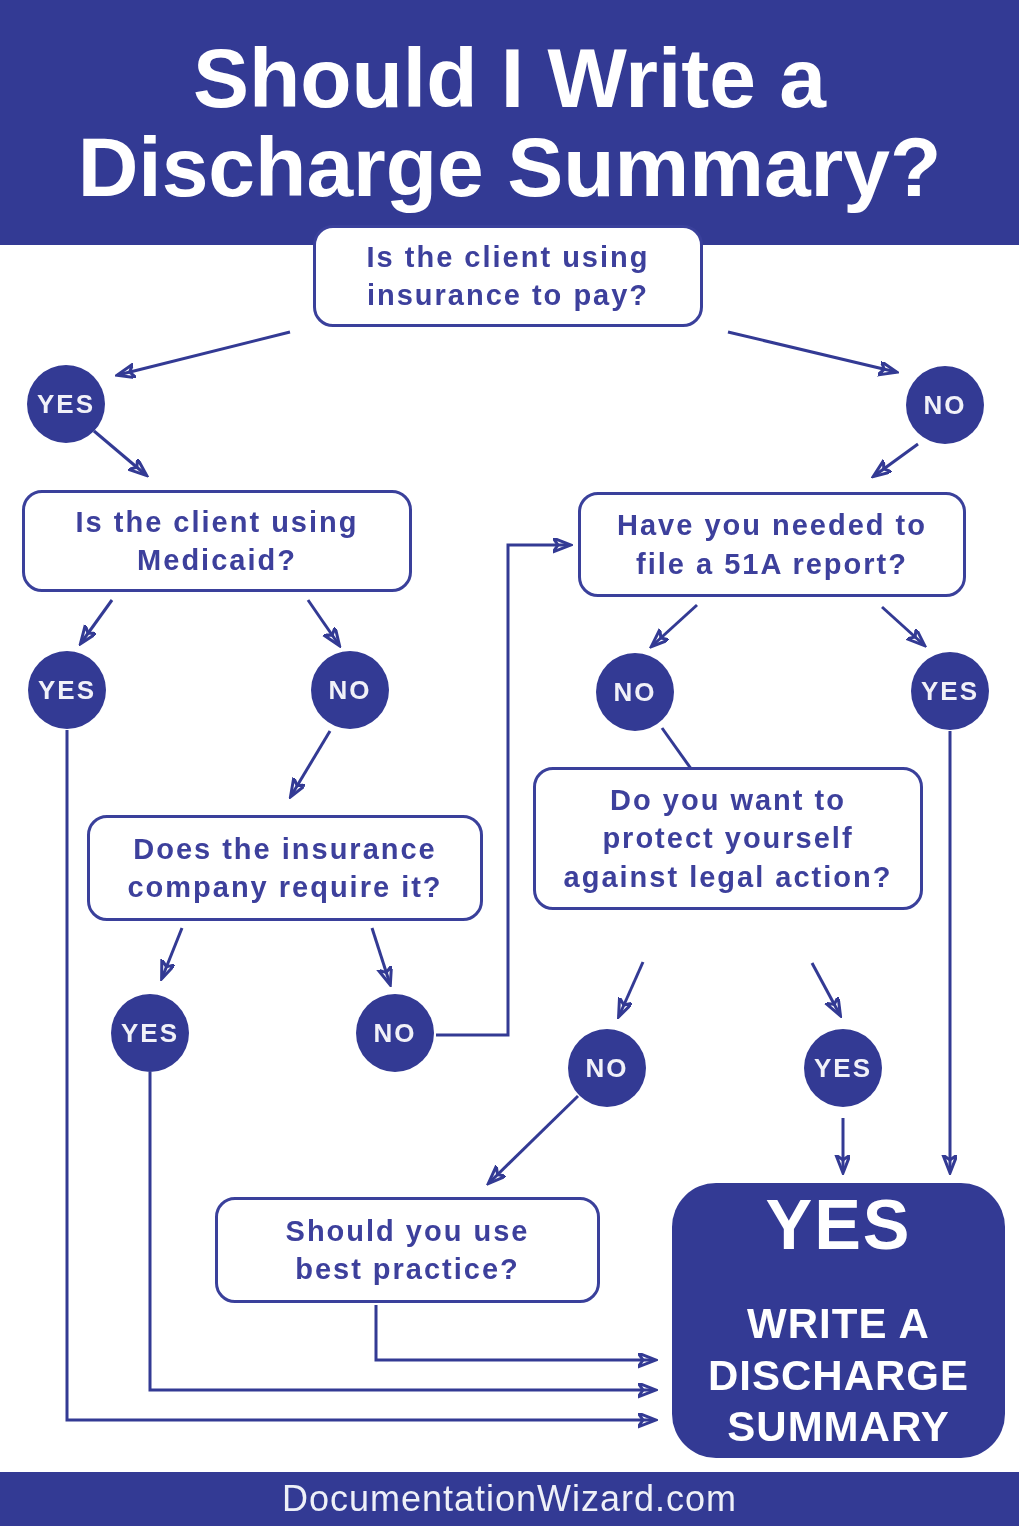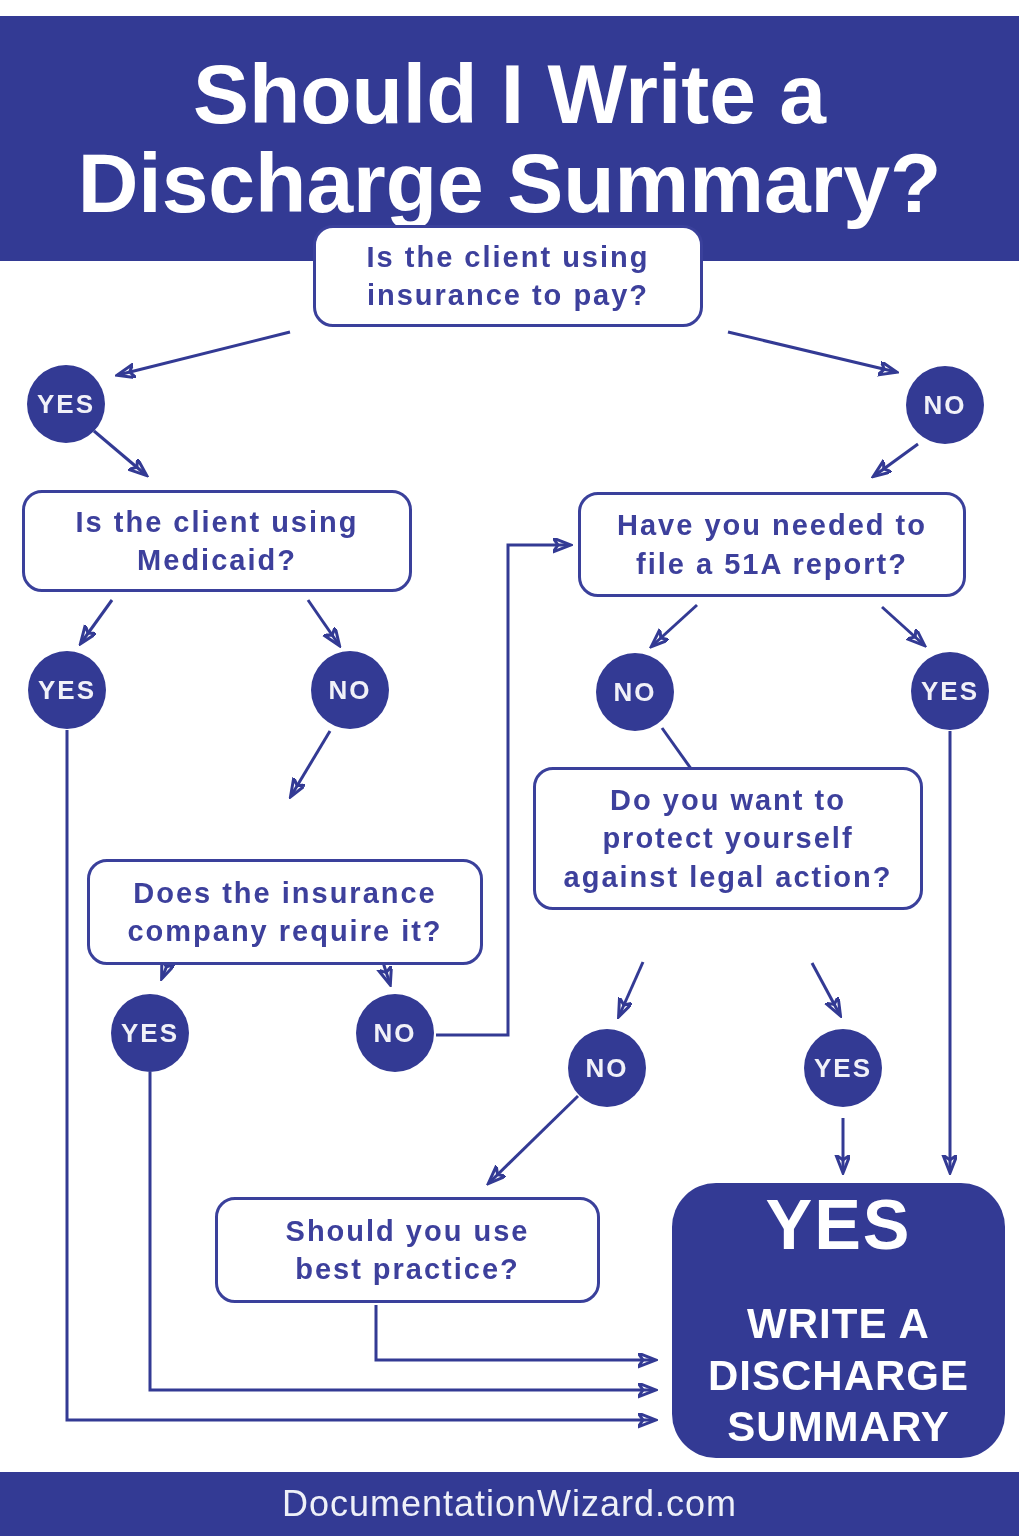--- a/index.html
+++ b/index.html
@@ -5,25 +5,25 @@
   html,body{margin:0;padding:0;background:#ffffff;}
   .page{
     position:relative;width:1019px;height:1536px;background:#ffffff;
     font-family:"Liberation Sans",sans-serif;overflow:hidden;
   }
   .banner{
     position:absolute;left:0;width:1019px;background:#333a94;color:#ffffff;
     display:flex;align-items:center;justify-content:center;text-align:center;
   }
   .banner-top{
-    top:16px;height:245px;font-weight:bold;font-size:84px;line-height:1.05;
+    top:0;height:245px;font-weight:bold;font-size:84px;line-height:1.05;
     white-space:pre-line;letter-spacing:0px;
   }
   .banner-bottom{
-    top:1472px;height:64px;font-weight:400;font-size:36px;color:#eef0f8;
+    top:1472px;height:54px;font-weight:400;font-size:36px;color:#eef0f8;
     letter-spacing:1px;
   }
   .qbox{
     position:absolute;box-sizing:border-box;background:#ffffff;
     border:3px solid #3a409b;border-radius:20px;
     color:#3d409c;font-weight:bold;font-size:29px;letter-spacing:2px;line-height:1.32;
     display:flex;align-items:center;justify-content:center;text-align:center;
     white-space:pre-line;z-index:2;padding:20px 8px;
   }
   .circle{
@@ -83,21 +83,21 @@
 
   <div class="qbox" style="left:313px;top:225px;width:390px;height:102px;">Is the client using
 insurance to pay?</div>
 
   <div class="qbox" style="left:22px;top:490px;width:390px;height:102px;">Is the client using
 Medicaid?</div>
 
   <div class="qbox" style="left:578px;top:492px;width:388px;height:105px;">Have you needed to
 file a 51A report?</div>
 
-  <div class="qbox" style="left:87px;top:815px;width:396px;height:106px;margin-top:44px;">Does the insurance
+  <div class="qbox" style="left:87px;top:815px;width:396px;height:106px;">Does the insurance
 company require it?</div>
 
   <div class="qbox" style="left:533px;top:767px;width:390px;height:143px;">Do you want to
 protect yourself
 against legal action?</div>
 
   <div class="qbox" style="left:215px;top:1197px;width:385px;height:106px;">Should you use
 best practice?</div>
 
   <div class="circle" style="left:27px;top:365px;">YES</div>

